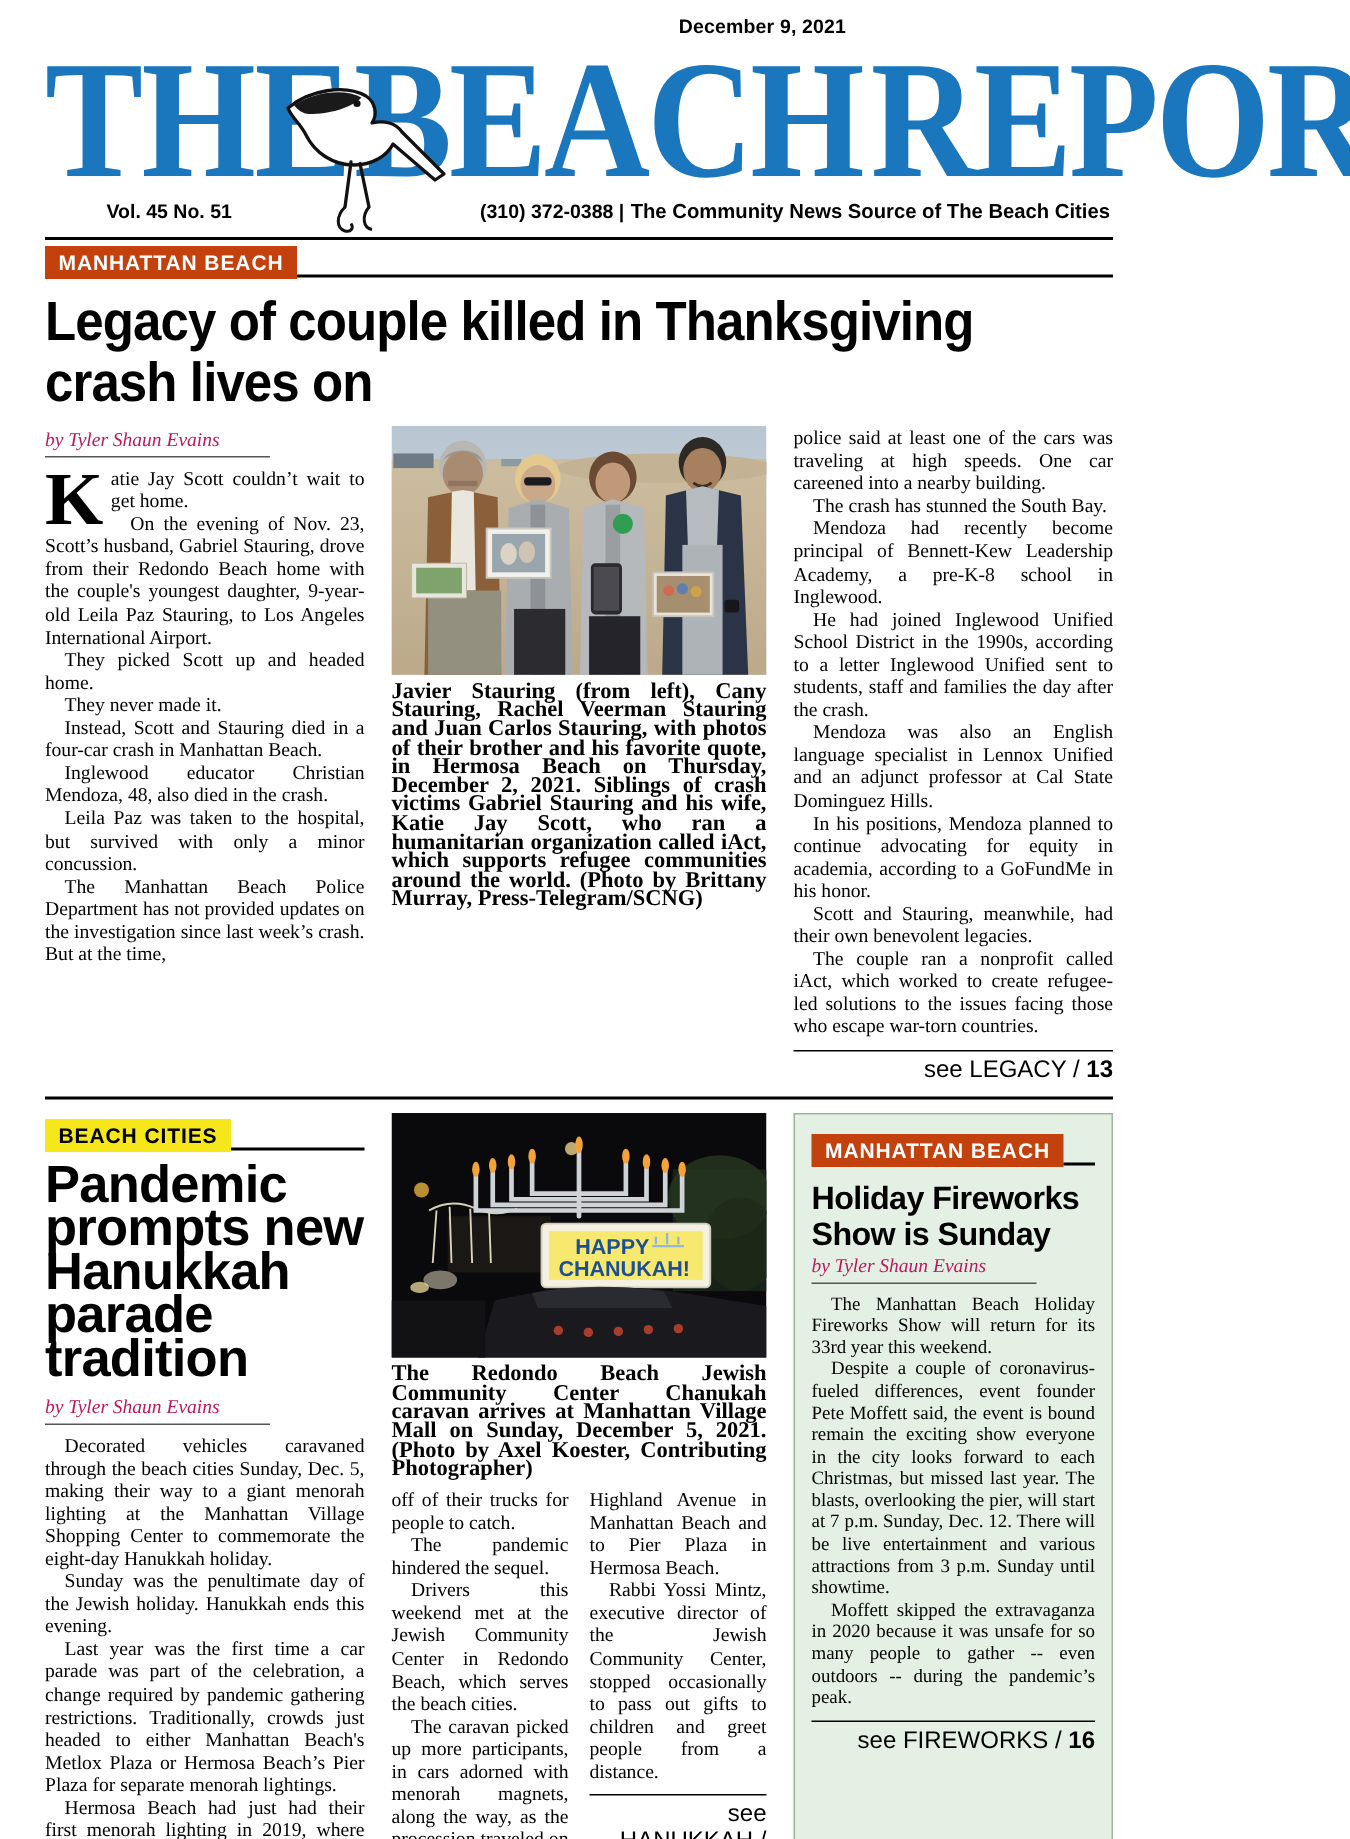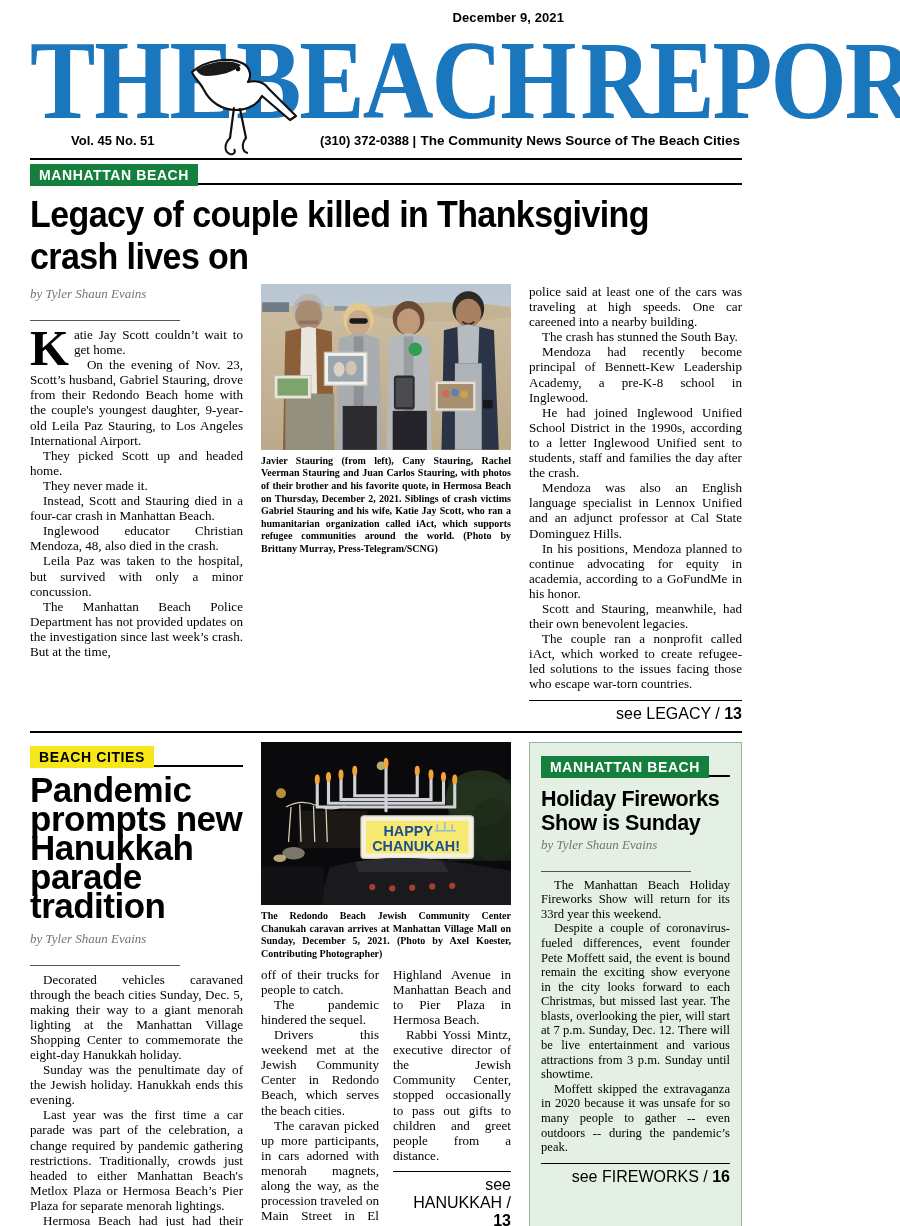--- a/index.html
+++ b/index.html
@@ -107,21 +107,21 @@
   }
   .tag {
     font-family: "Liberation Sans", sans-serif;
     font-weight: bold;
     font-size: 14px;
     letter-spacing: .6px;
     padding: 3px 9px 3px 9px;
     color: #fff;
     background: #1f9e4a;
   }
-  .tag.green { background: #15803d; color: #fff; }
+  .tag.green { background: #c2410c; color: #fff; }
   .tag.yellow { background: #f5e71a; color: #000; }
   .tag-rule {
     flex: 1;
     height: 2px;
     background: #000;
     margin-left: 0px;
     align-self: flex-end;
     margin-bottom: 1px;
   }
 
@@ -142,22 +142,22 @@
   .lead-grid {
     display: grid;
     grid-template-columns: 213px 1fr 213px;
     column-gap: 18px;
     margin-top: 14px;
   }
   .byline {
     font-family: "Liberation Serif", serif;
     font-style: italic;
     font-size: 13px;
-    color: #737373;
-    padding-bottom: 18px;
+    color: #be185d;
+    padding-bottom: 3px;
     margin-bottom: 6px;
   }
   .byline.ruled {
     border-bottom: 1.5px solid #555;
     display: inline-block;
     min-width: 150px;
   }
 
   .body-col p {
     font-family: "Liberation Serif", serif;
@@ -182,21 +182,21 @@
     padding: 2px 5px 0 0;
     color: #000;
   }
 
   
   .photo { width: 100%; display: block; border: 0; }
 
   .caption {
     font-family: "Liberation Serif", serif;
     font-weight: bold;
-    font-size: 10px;
+    font-size: 15px;
     line-height: 12.6px;
     text-align: justify;
     margin-top: 5px;
     color: #000;
   }
 
   
   .jump {
     margin-top: 8px;
     border-top: 1.6px solid #000;

